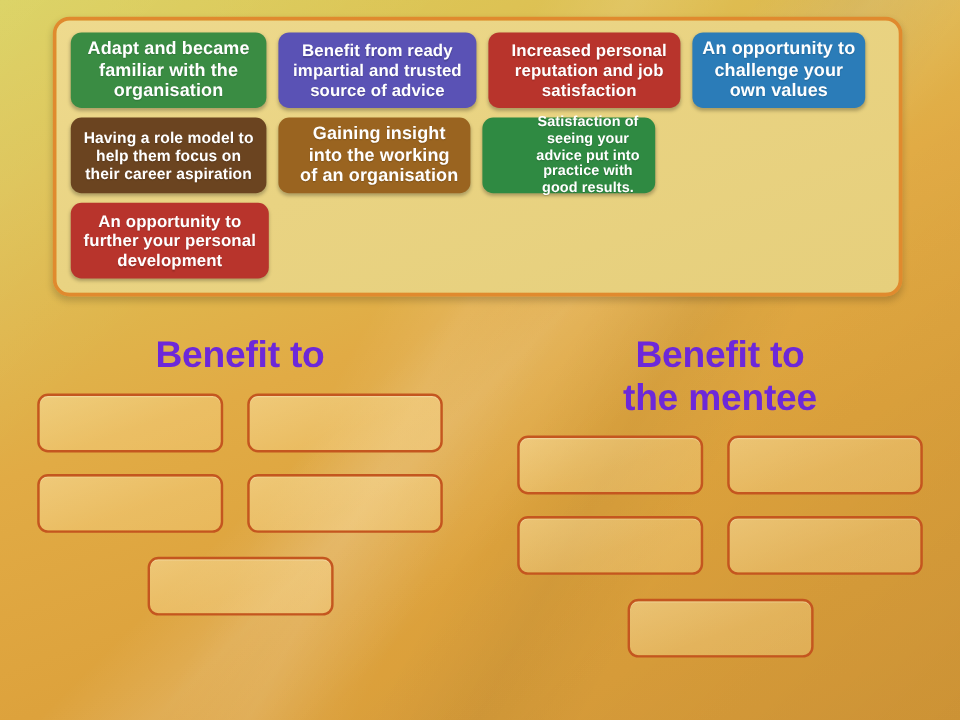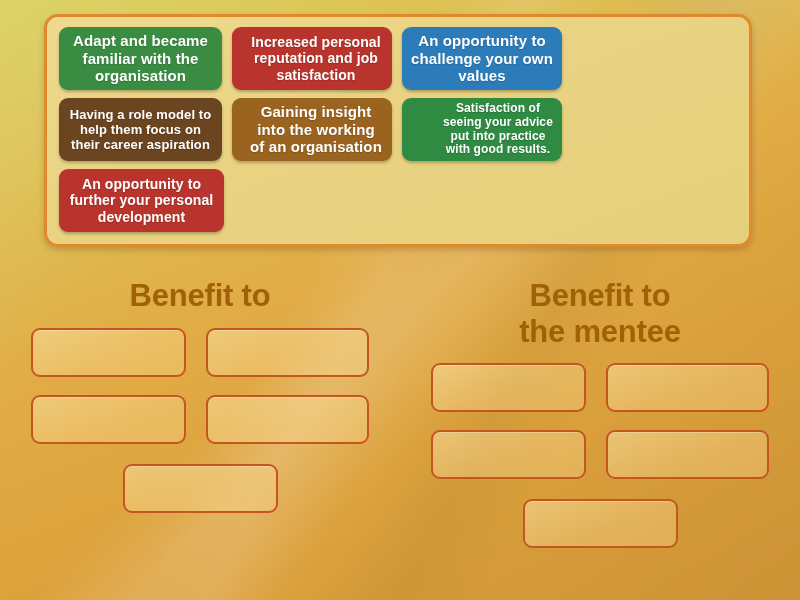--- a/index.html
+++ b/index.html
@@ -66,41 +66,41 @@
     letter-spacing: 0.1px;
     text-shadow: 0 1px 1px rgba(0,0,0,0.18);
     user-select: none;
   }
   .tile span { display: block; }
 
   
   .w1 { width: 163px; }
   .w2 { width: 165px; }
   .w3 { width: 160px; padding-left: 16px; }
-  .w4 { width: 160px; }
+  .w4 { width: 144px; }
 
   .fs-15 { font-size: 15px; }
   .fs-14 { font-size: 14px; }
   .fs-13 { font-size: 13px; }
   .fs-12 { font-size: 12px; padding-left: 40px; }
 
   
   .columns {
     position: absolute;
     left: 0;
     top: 262px;
     width: 800px;
     display: flex;
   }
   .column { width: 400px; display: flex; flex-direction: column; align-items: center; }
 
   .col-title {
     font-size: 31px;
     font-weight: bold;
-    color: #a16207;
+    color: #6d28d9;
     text-align: center;
     line-height: 1.15;
     margin-top: 16px;
     margin-bottom: 14px;
     letter-spacing: -0.2px;
   }
 
   .slots {
     display: flex;
     flex-wrap: wrap;
@@ -124,20 +124,23 @@
 <body>
 
 <div class="sheen"></div>
 
 <div class="tray">
   <div class="tray-rows">
 
     <div class="tray-row">
       <div class="tile w1 fs-15" style="background:#3a8c43">
         <span>Adapt and became familiar with the organisation</span>
+      </div>
+      <div class="tile w2 fs-14" style="background:#5a52b5">
+        <span>Benefit from ready impartial and trusted source of advice</span>
       </div>
       <div class="tile w3 fs-14" style="background:#b8342c">
         <span>Increased personal reputation and job satisfaction</span>
       </div>
       <div class="tile w4 fs-15" style="background:#2b7cb8">
         <span>An opportunity to challenge your own values</span>
       </div>
     </div>
 
     <div class="tray-row">

